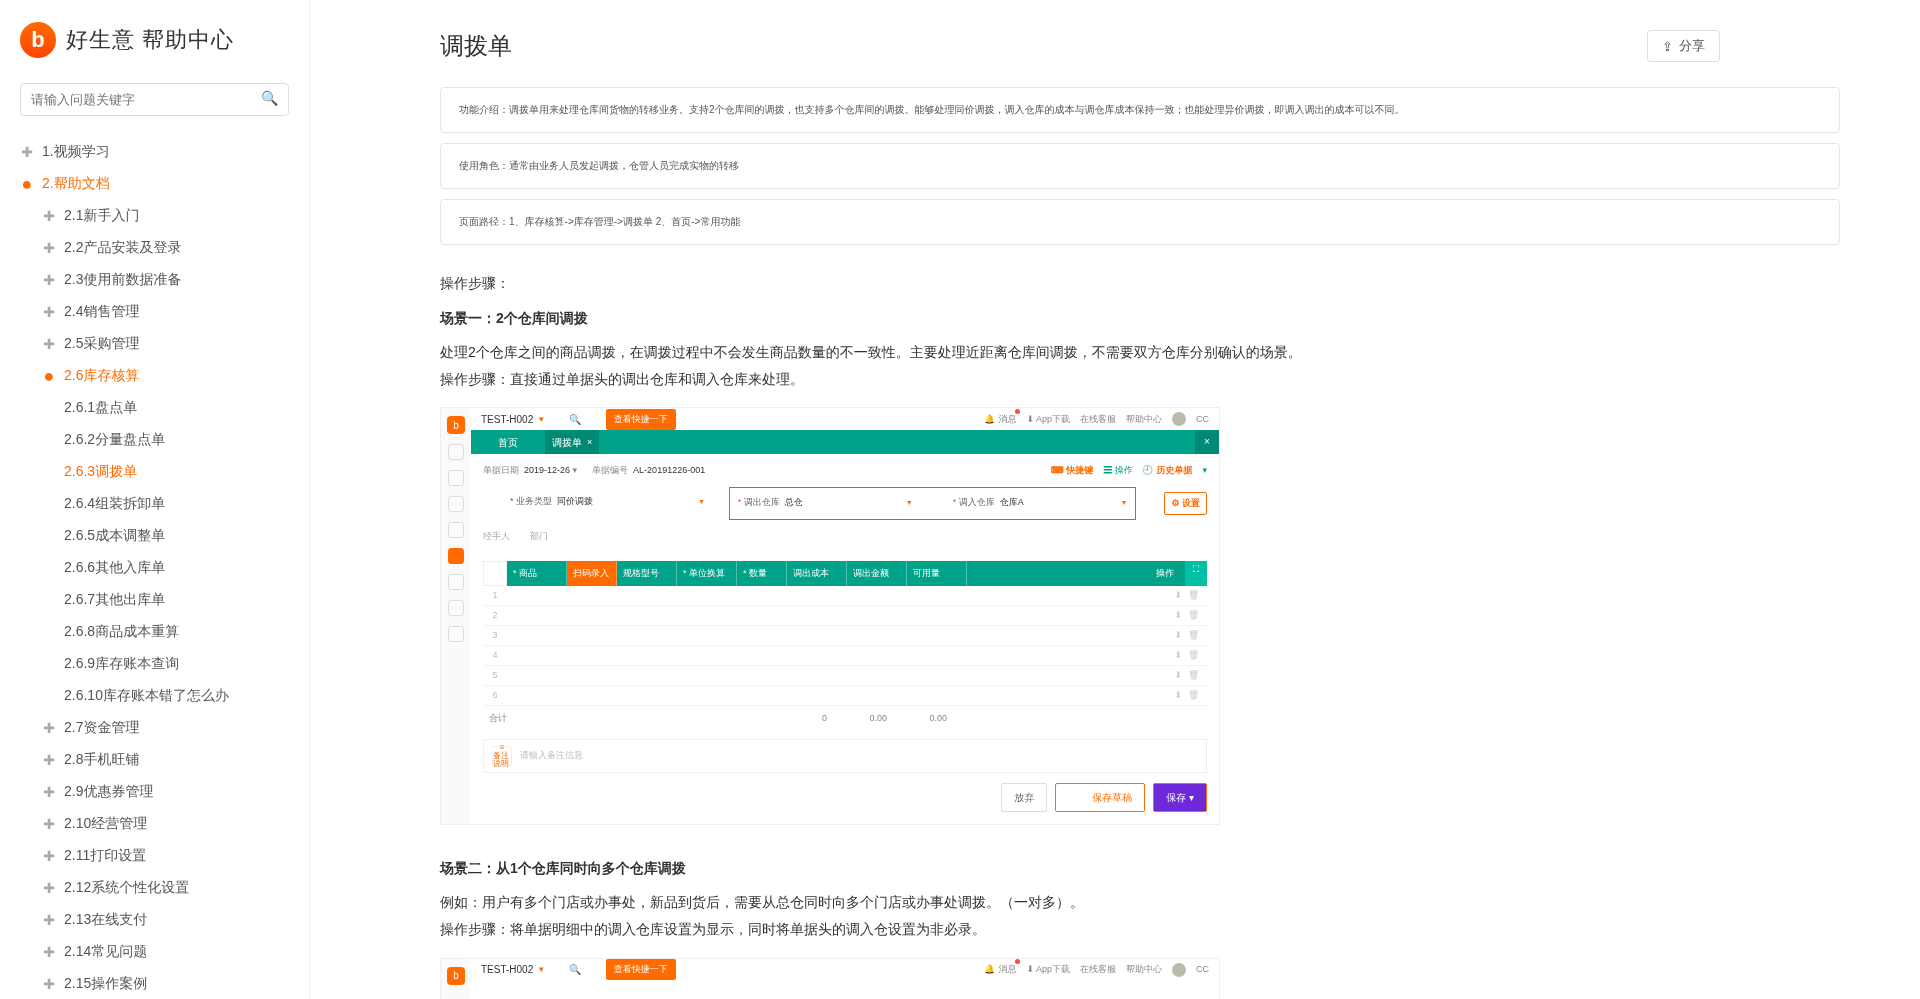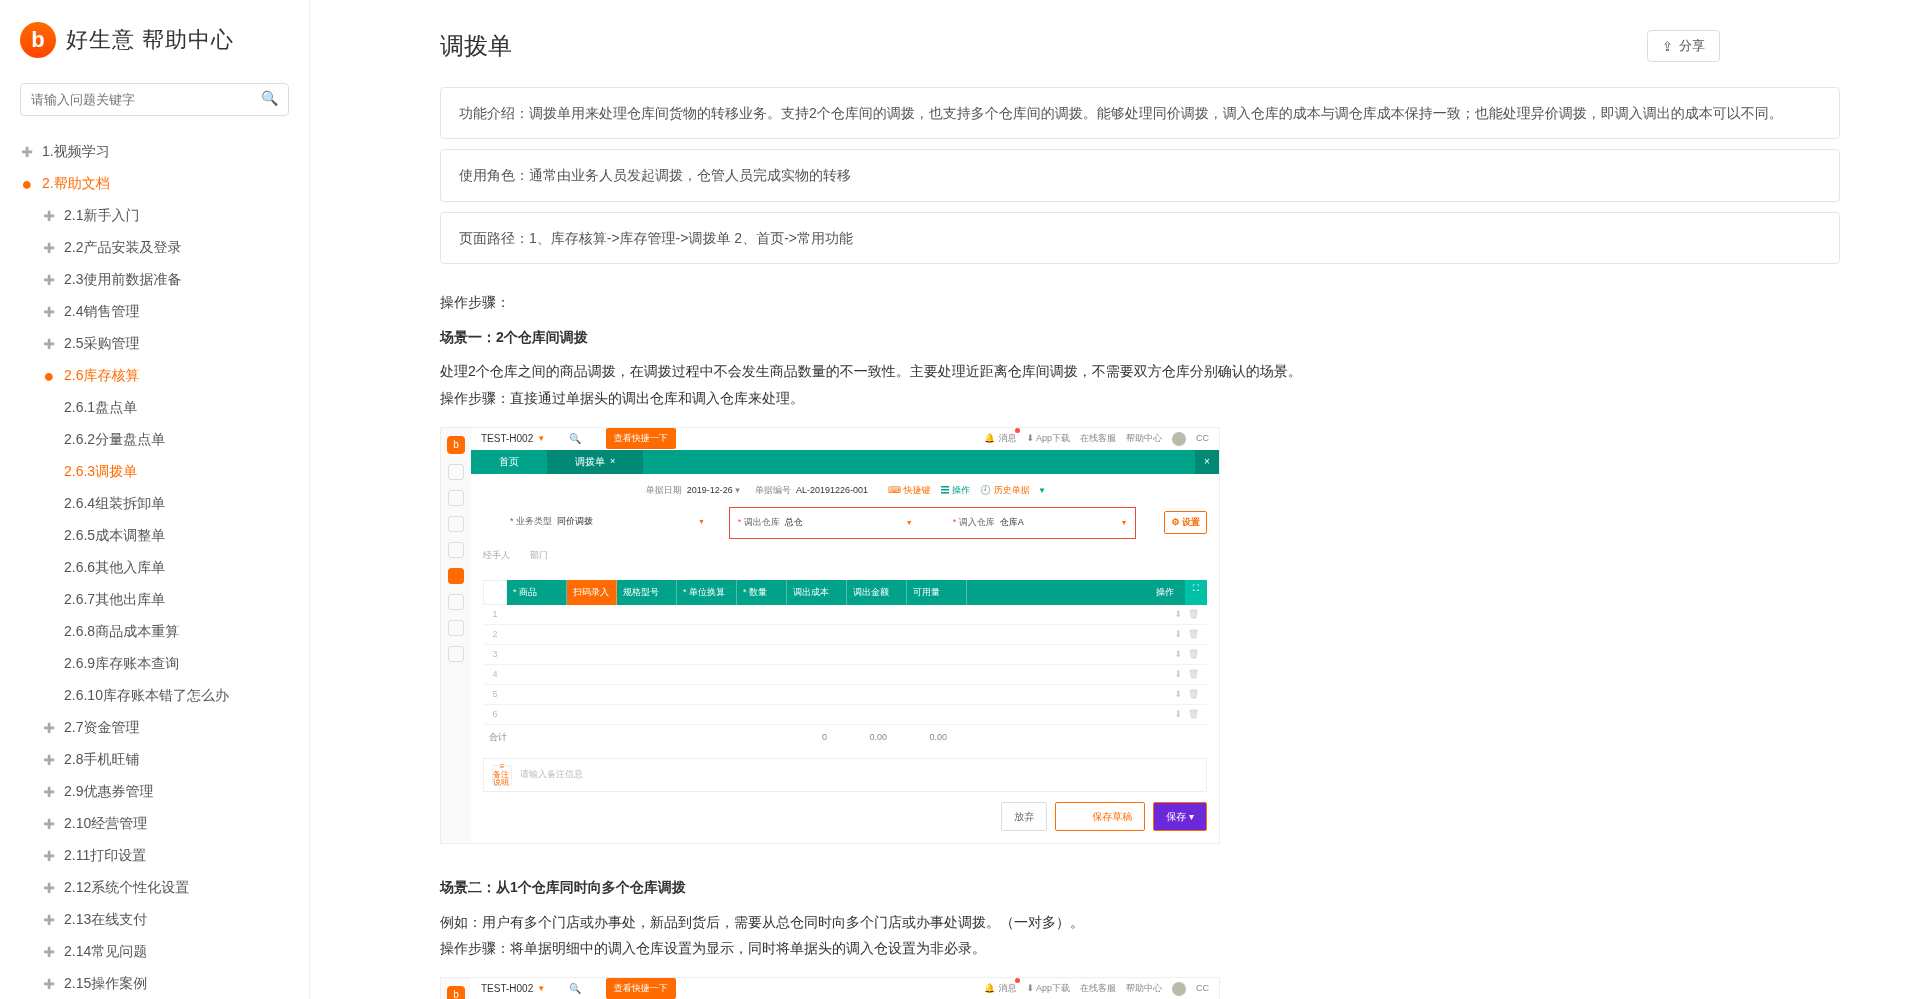--- a/index.html
+++ b/index.html
@@ -14,50 +14,50 @@
   .nav-item { display: flex; align-items: center; gap: 8px; padding: 7px 0; cursor: pointer; color:#555;}
   .nav-item .plus { width:14px; height:14px; display:inline-flex;align-items:center;justify-content:center; color:#aaa; font-size:14px; }
   .nav-item .minus { width:14px; height:14px; display:inline-flex;align-items:center;justify-content:center; color:#ff6b00; font-size:18px; }
   .nav-item.active { color:#ff6b00; }
   .nav-sub { padding-left: 22px; }
   .main { margin-left: 310px; padding: 30px 0 60px 130px; }
   .content { max-width: 1400px; }
   .title-row { display:flex; align-items:center; margin-bottom:25px; justify-content:space-between; padding-right:120px; }
   h1 { font-size: 24px; font-weight:500; }
   .share-btn { border:1px solid #ddd; border-radius:4px; padding:6px 14px; font-size:13px; color:#555; cursor:pointer; display:flex; gap:6px; align-items:center; }
-  .info-box { border:1px solid #e5e5e5; border-radius:4px; padding:14px 18px; margin-bottom:10px; font-size:14px; color:#555; line-height:1.6; }
+  .info-box { border:1px solid #e5e5e5; border-radius:4px; padding:14px 18px; margin-bottom:10px; font-size:10px; color:#555; line-height:1.6; }
   .info-box .lbl { }
   .section { margin-top:25px; font-size:14px; color:#333; line-height:1.9; }
   .section .head { color:#333; margin-bottom:8px; }
   .bold { font-weight:bold; }
   
   .mock { width:780px; border:1px solid #eee; margin:15px 0 30px; background:#fff; position:relative; font-size:10px; color:#666; }
   .mock .leftbar { position:absolute; left:0; top:0; bottom:0; width:30px; background:#fafafa; display:flex; flex-direction:column; align-items:center; gap:10px; padding-top:8px;}
   .mock .leftbar .m-logo{ width:18px;height:18px;border-radius:4px;background:#ff6b00;color:#fff;display:flex;align-items:center;justify-content:center;font-size:10px;}
   .mock .leftbar .mi{width:16px;height:16px;border:1px solid #ddd;border-radius:3px;}
   .mock .leftbar .mi.act{background:#ff6b00;border-color:#ff6b00;}
   .mock .topbar{height:22px;margin-left:30px;display:flex;align-items:center;padding:0 10px;justify-content:space-between;}
   .mock .topbar .t-l{display:flex;align-items:center;gap:24px;}
   .mock .topbar .sel{color:#333;display:flex;align-items:center;gap:4px;}
   .mock .topbar .sel .car{color:#ff6b00;font-size:8px;}
   .mock .topbar .obt{background:#ff6b00;color:#fff;padding:2px 8px;border-radius:2px;font-size:9px;}
   .mock .topbar .t-r{display:flex;align-items:center;gap:10px;font-size:9px;color:#888;}
   .mock .topbar .t-r .msg{position:relative;}
   .mock .topbar .t-r .msg::after{content:'';position:absolute;top:-2px;right:-4px;width:5px;height:5px;background:#ff4d3a;border-radius:50%;}
   .mock .topbar .cat{width:14px;height:14px;border-radius:50%;background:#bba;display:inline-block;}
   .mock .tabbar{height:24px;margin-left:30px;background:#00a28a;display:flex;align-items:center;}
-  .mock .tabbar .tab{padding:0 28px;color:#cfe;font-size:10px;height:100%;display:flex;align-items:center;}
+  .mock .tabbar .tab{padding:0 7px;color:#cfe;font-size:10px;height:100%;display:flex;align-items:center;margin-left:20px;}
   .mock .tabbar .tab.home{background:#00a28a;color:#fff;}
   .mock .tabbar .tab.act{background:#008a76;color:#fff;}
   .mock .tabbar .tab .x{margin-left:5px;font-size:9px;}
   .mock .tabbar .closeall{margin-left:auto;width:24px;background:#008a76;color:#fff;text-align:center;height:100%;line-height:24px;}
-  .mock .form-row{margin-left:30px;padding:8px 12px;display:flex;align-items:center;gap:20px;font-size:9px;color:#888;justify-content:center;}
+  .mock .form-row{margin-left:30px;padding:8px 12px;display:flex;align-items:center;gap:20px;font-size:9px;color:#888;justify-content:space-between;}
   .mock .form-row .fl{display:flex;align-items:center;gap:15px;}
   .mock .form-row .fr{display:flex;align-items:center;gap:10px;}
-  .mock .form-row .fr .oic{color:#ff6b00;}
+  .mock .form-row .fr .oic{color:#ff6b00;font-weight:bold;}
   .mock .form-row .fr .gic{color:#00a28a;}
   .mock .fields{margin-left:30px;padding:0 12px 8px;}
   .mock .fields .redbox{border:1px solid #e74c3c;padding:6px 8px;display:flex;gap:40px;}
   .mock .fields .field{display:flex;align-items:center;gap:6px;font-size:9px;flex:1;justify-content:space-between;border-bottom:1px solid transparent;}
   .mock .fields .field .star{color:#e74c3c;}
   .mock .fields .field .car{color:#ff6b00;font-size:7px;}
   .mock .fields .row1{display:flex;gap:20px;align-items:flex-start;margin-left:23px;}
   .mock .fields .f1{flex:1;display:flex;align-items:center;gap:6px;font-size:9px;justify-content:space-between;padding:6px 4px;}
   .mock .fields .norm{flex:1;}
   .mock .fields .setbtn{font-size:9px;color:#ff6b00;border:1px solid #ff6b00;padding:2px 6px;border-radius:2px;margin-left:8px;white-space:nowrap;align-self:center;font-weight:bold;}

